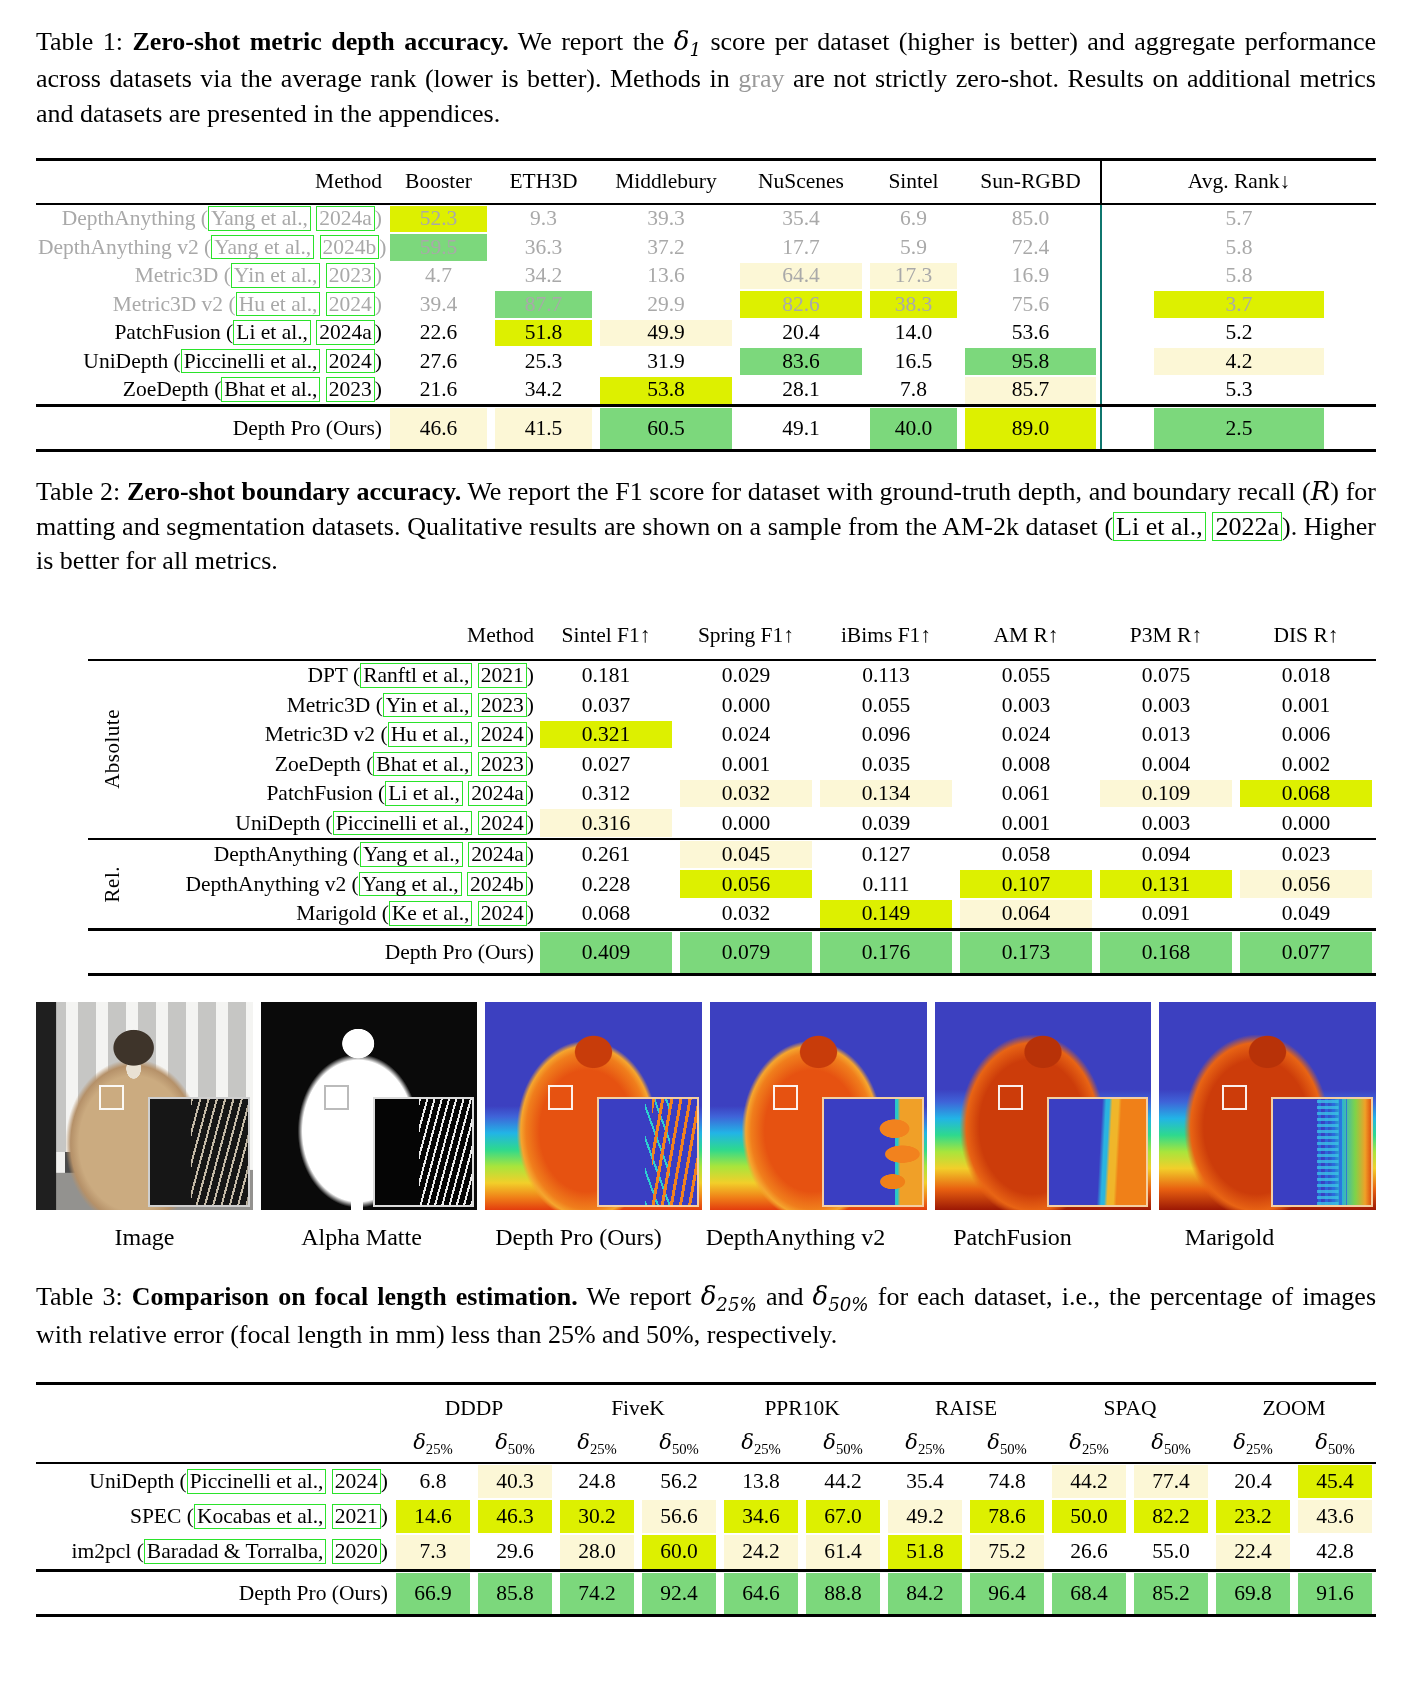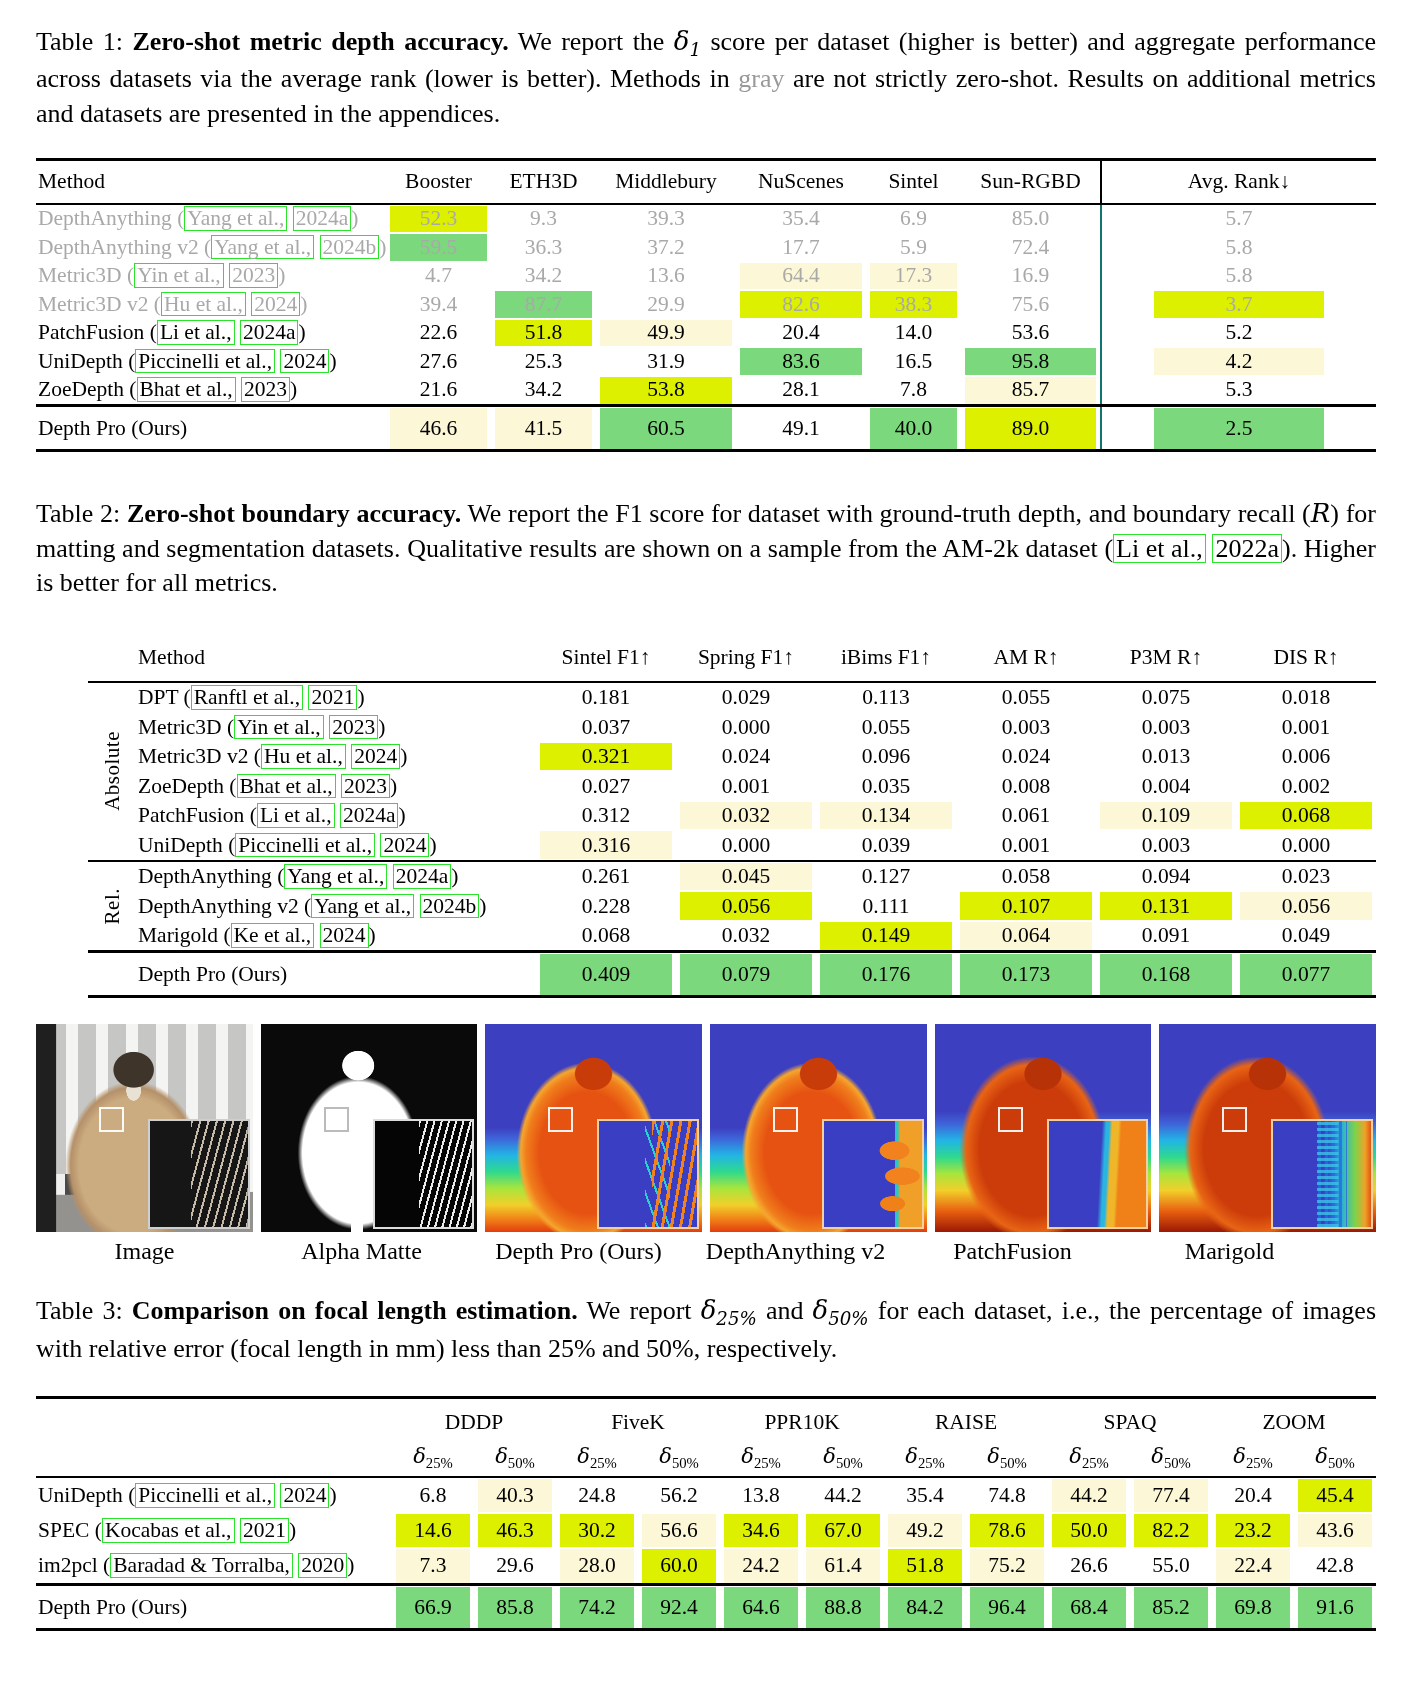--- a/index.html
+++ b/index.html
@@ -9,21 +9,21 @@
   .caption{font-size:26px;line-height:1.33;text-align:justify;margin:0 0 0 0}
   .caption b{font-weight:bold}
   .gray-word{color:#999}
   .mi{font-style:italic;font-family:"DejaVu Serif",serif}
   sub{font-size:70%}
   
   .cbox{display:inline-block;border:1.5px solid #2ae32a;padding:0 2px;margin:-2px 0;line-height:1.05}
   
   table.t{border-collapse:collapse;table-layout:fixed;font-size:21.5px}
   table.t td,table.t th{padding:1px 4px;text-align:center;vertical-align:middle;font-weight:normal;background-clip:content-box;overflow:hidden;white-space:nowrap}
-  table.t .method,table.t td.method{text-align:left;padding-left:2px}
+  table.t .method,table.t td.method{text-align:right;padding-left:2px}
   .hl-best{background-color:#7cd87c}
   .hl-second{background-color:#ddf000}
   .hl-third{background-color:#fcf7d6}
   .bb{font-weight:bold}
   tr.grayrow td{color:#a9a9a9}
   tbody.ours td{height:40px;border-top:3.5px solid #000}
   
   .t1{width:1340px;margin-top:26px;border-top:3.5px solid #000;border-bottom:3.5px solid #000}
   .t1 thead th{border-bottom:2.2px solid #000;height:40px}
   .t1 tbody.main td{height:26.5px}
@@ -88,31 +88,31 @@
     linear-gradient(90deg,#3a3ec2 0 72%,#28c8c8 73% 75%,#f0a028 78% 100%);
     background-repeat:no-repeat;background-color:#3a3ec2;border-color:#f4cfa2}
   .inset-pf{background:
     linear-gradient(93deg,#3a3ec2 0 52%,#2ab4e0 56% 59%,#f0b62a 62% 68%,#f08018 71% 100%);
     background-repeat:no-repeat;background-color:#3a3ec2;border-color:#f4cfa2}
   .inset-mg{background:
     repeating-linear-gradient(0deg,rgba(60,200,230,.75) 0 3px,rgba(0,0,0,0) 3px 6px),
     repeating-linear-gradient(90deg,rgba(42,106,224,.8) 0 3px,rgba(0,0,0,0) 3px 7px),
     linear-gradient(90deg,#3a3ec2 0 50%,#2f55cc 58%,#28b0d8 70%,#7fd348 84%,#f0a028 94%,#e05510 100%);
     background-size:22% 100%,30% 100%,auto;background-position:58% 0,66% 0,0 0;background-repeat:no-repeat;background-color:#3a3ec2;border-color:#f4cfa2}
-  .figcaps{display:flex;gap:0;margin-top:6px}
+  .figcaps{display:flex;gap:0;margin-top:14px}
   .figcaps div{width:217px;text-align:center;font-size:24px}
   
   .t3{width:1340px;margin-top:30px;border-top:3.5px solid #000;border-bottom:3.5px solid #000;font-size:21.5px}
   .t3 thead tr.grp th{height:34px;padding-top:6px}
   .t3 thead tr.sub th{border-bottom:2.4px solid #000;height:34px;font-size:21px}
   .t3 tbody.main td{height:33px}
   .t3 td{padding:1px 6px}
   .t3 td.method{padding-left:2px}
   .m28{margin-top:28px}
-  .m24{margin-top:44px}
+  .m24{margin-top:22px}
   .w-m1{width:350px}.w-b{width:105px}.w-e{width:105px}.w-mi{width:140px}.w-n{width:130px}.w-s{width:95px}.w-su{width:140px}.w-a{width:275px}
   .w-rot{width:48px}.w-m2{width:400px}.w-d2{width:140px}
   .w-m3{width:356px}.w-d3{width:82px}
 </style>
 </head>
 <body>
 
 <div class="page">
 
   <p class="caption"><span>Table 1: </span><b>Zero-shot metric depth accuracy.</b><span> We report the </span><span class="mi"><span>δ</span><sub>1</sub></span><span> score per dataset (higher is better) and aggregate performance across datasets via the average rank (lower is better). Methods in </span><span class="gray-word">gray</span><span> are not strictly zero-shot. Results on additional metrics and datasets are presented in the appendices.</span></p>

